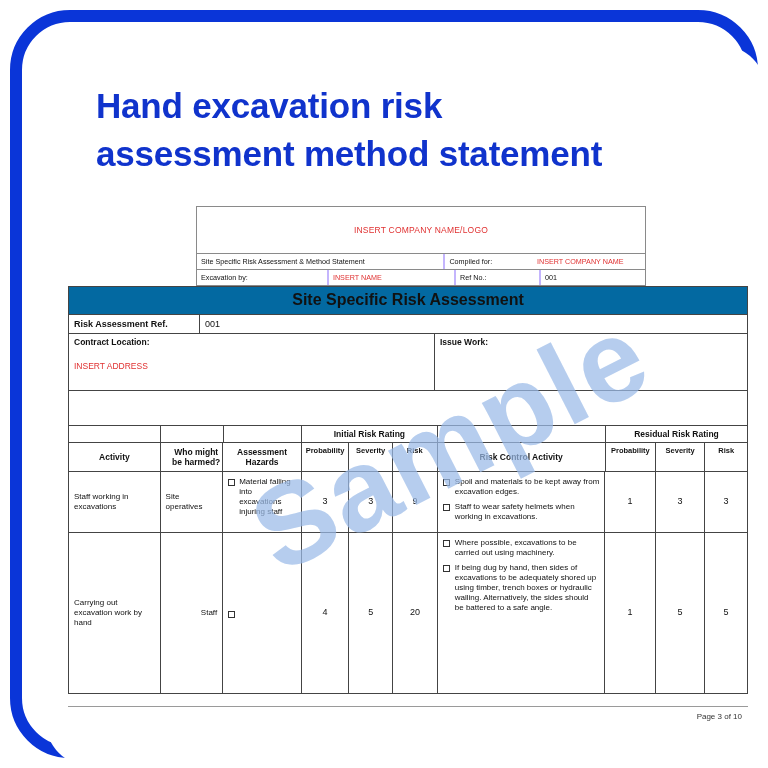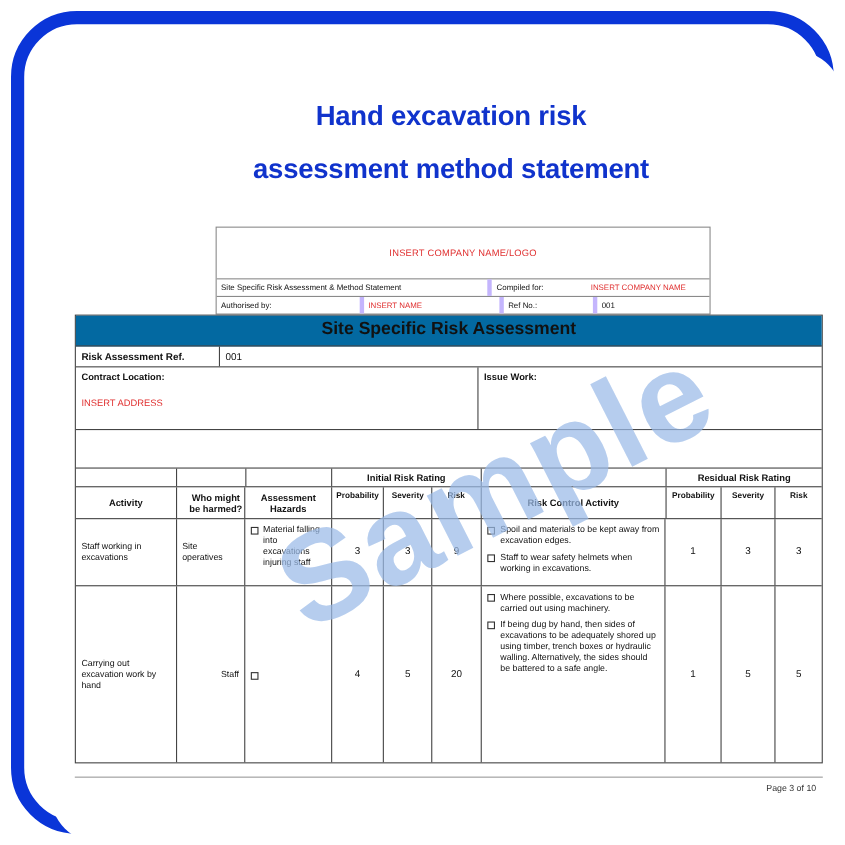--- a/index.html
+++ b/index.html
@@ -37,24 +37,23 @@
     background: #ffffff;
     border-radius: 44px;
     overflow: hidden;
   }
   
   #doc-title {
     position: absolute;
     left: 50px;
     top: 36px;
     width: 628px;
-    text-align: center;
     color: #1033cc;
     font-weight: bold;
-    font-size: 25px;
+    font-size: 35px;
     line-height: 48px;
     letter-spacing: -0.2px;
   }
   
   #sheet {
     position: absolute;
     left: 22px;
     top: 140px;
     width: 680px;
     height: 560px;
@@ -90,21 +89,21 @@
     padding: 0 4px;
     height: 100%;
     display: flex;
     align-items: center;
     box-sizing: border-box;
     color: #111;
     font-size: 7.2px;
     overflow: hidden;
     white-space: nowrap;
   }
-  .cell-border-l { border-left: 4px solid #c4b5fd; }
+  .cell-border-l { border-left: 2px solid #c4b5fd; }
   .red { color: #e03131; }
   .w-55 { width: 55%; }
   .w-30 { width: 30%; margin-left: 24px; }
   .w-25 { width: 25%; }
   .w-20 { width: 20%; }
 
   
   #ra-table {
     position: absolute;
     left: 0px;
@@ -256,21 +255,21 @@
       <div id="sheet">
 
         <div id="company-box">
           <div id="company-logo-cell">INSERT COMPANY NAME/LOGO</div>
           <div class="comp-row">
             <div class="comp-cell w-55">Site Specific Risk Assessment &amp; Method Statement</div>
             <div class="comp-cell w-20 cell-border-l">Compiled for:</div>
             <div class="comp-cell w-25 red">INSERT COMPANY NAME</div>
           </div>
           <div class="comp-row">
-            <div class="comp-cell w-25">Authorised by:</div>
+            <div class="comp-cell w-25">Excavation by:</div>
             <div class="comp-cell w-30 red cell-border-l">INSERT NAME</div>
             <div class="comp-cell w-20 cell-border-l">Ref No.:</div>
             <div class="comp-cell w-25 cell-border-l">001</div>
           </div>
         </div>
 
         <div id="ra-table">
           <div id="ra-banner">Site Specific Risk Assessment</div>
 
           <div class="row" id="row-ref">

